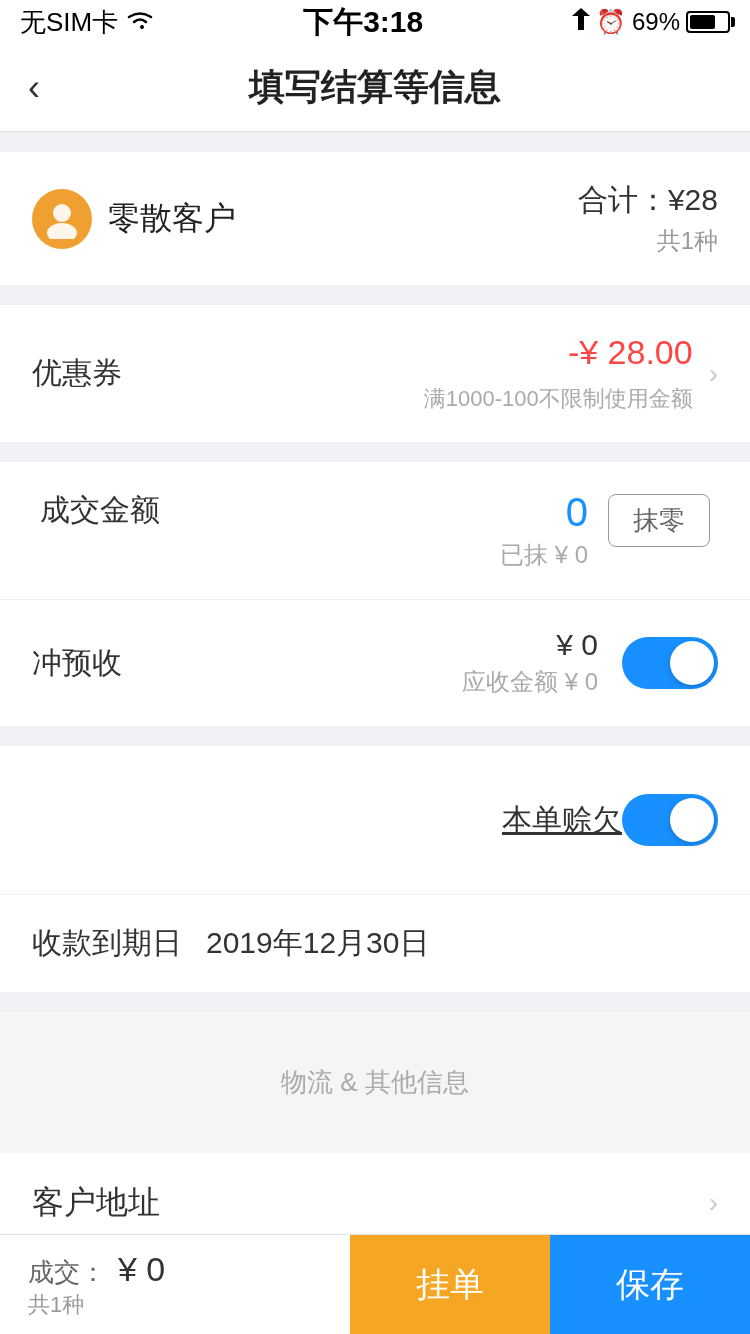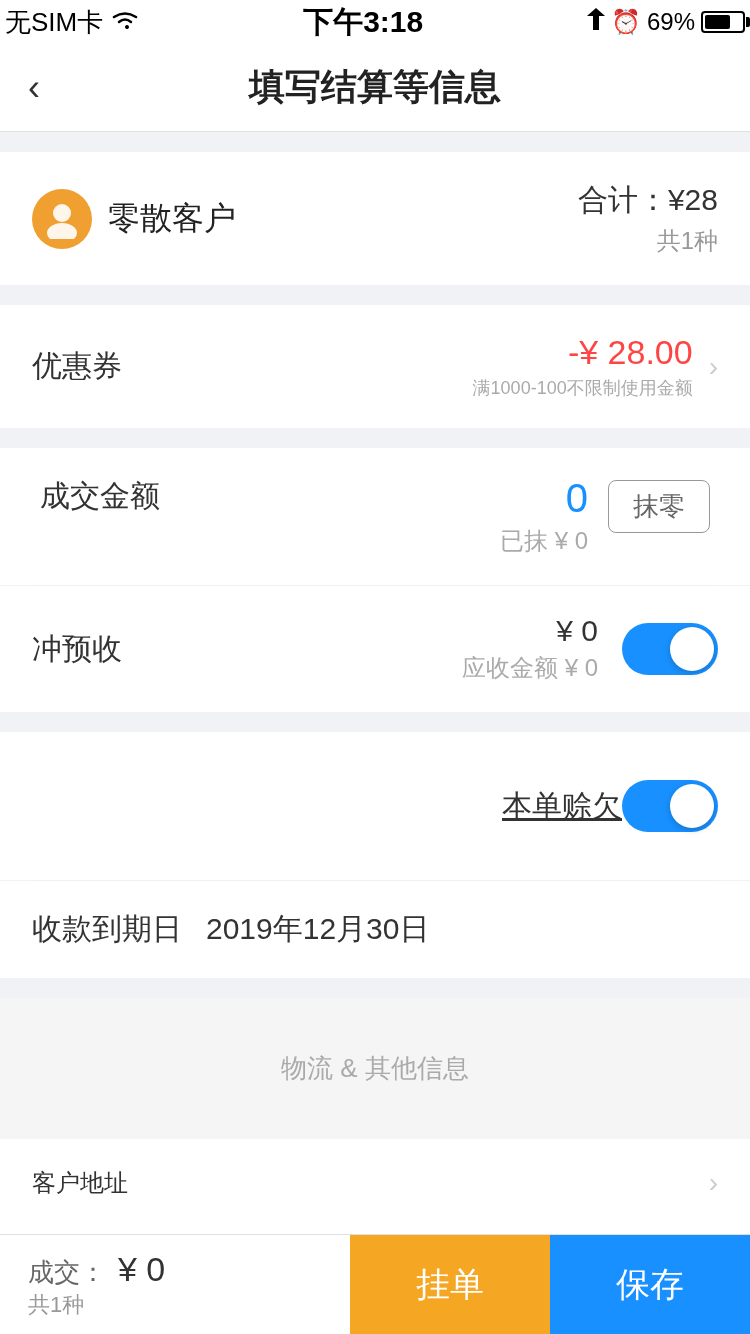--- a/index.html
+++ b/index.html
@@ -15,21 +15,21 @@
     }
 
     
     .status-bar {
       width: 100%;
       height: 44px;
       background: #fff;
       display: flex;
       align-items: center;
       justify-content: space-between;
-      padding: 0 5px;
+      padding: 0 20px;
       font-size: 26px;
       color: #000;
     }
     .status-left { display: flex; align-items: center; gap: 8px; }
     .status-center { font-weight: 600; font-size: 30px; }
     .status-right { display: flex; align-items: center; gap: 6px; font-size: 24px; }
     .battery-icon {
       width: 44px; height: 22px;
       border: 2px solid #000;
       border-radius: 4px;
@@ -148,23 +148,23 @@
       align-items: center;
       gap: 12px;
       text-align: right;
     }
     .discount-amount {
       color: #ff4444;
       font-size: 34px;
       font-weight: 500;
     }
     .discount-desc {
-      font-size: 18px;
+      font-size: 22px;
       color: #aaa;
-      margin-top: 4px;
+      margin-top: 12px;
     }
     .chevron-right {
       font-size: 28px;
       color: #ccc;
       margin-left: 4px;
     }
 
     
     .deal-row {
       display: flex;
@@ -293,21 +293,21 @@
     
     .address-row {
       display: flex;
       align-items: center;
       padding: 28px 32px;
       background: #fff;
       gap: 24px;
       justify-content: space-between;
     }
     .address-label {
-      font-size: 24px;
+      font-size: 32px;
       color: #333;
       flex-shrink: 0;
     }
     .address-value {
       font-size: 28px;
       color: #333;
       flex: 1;
     }
 
     

